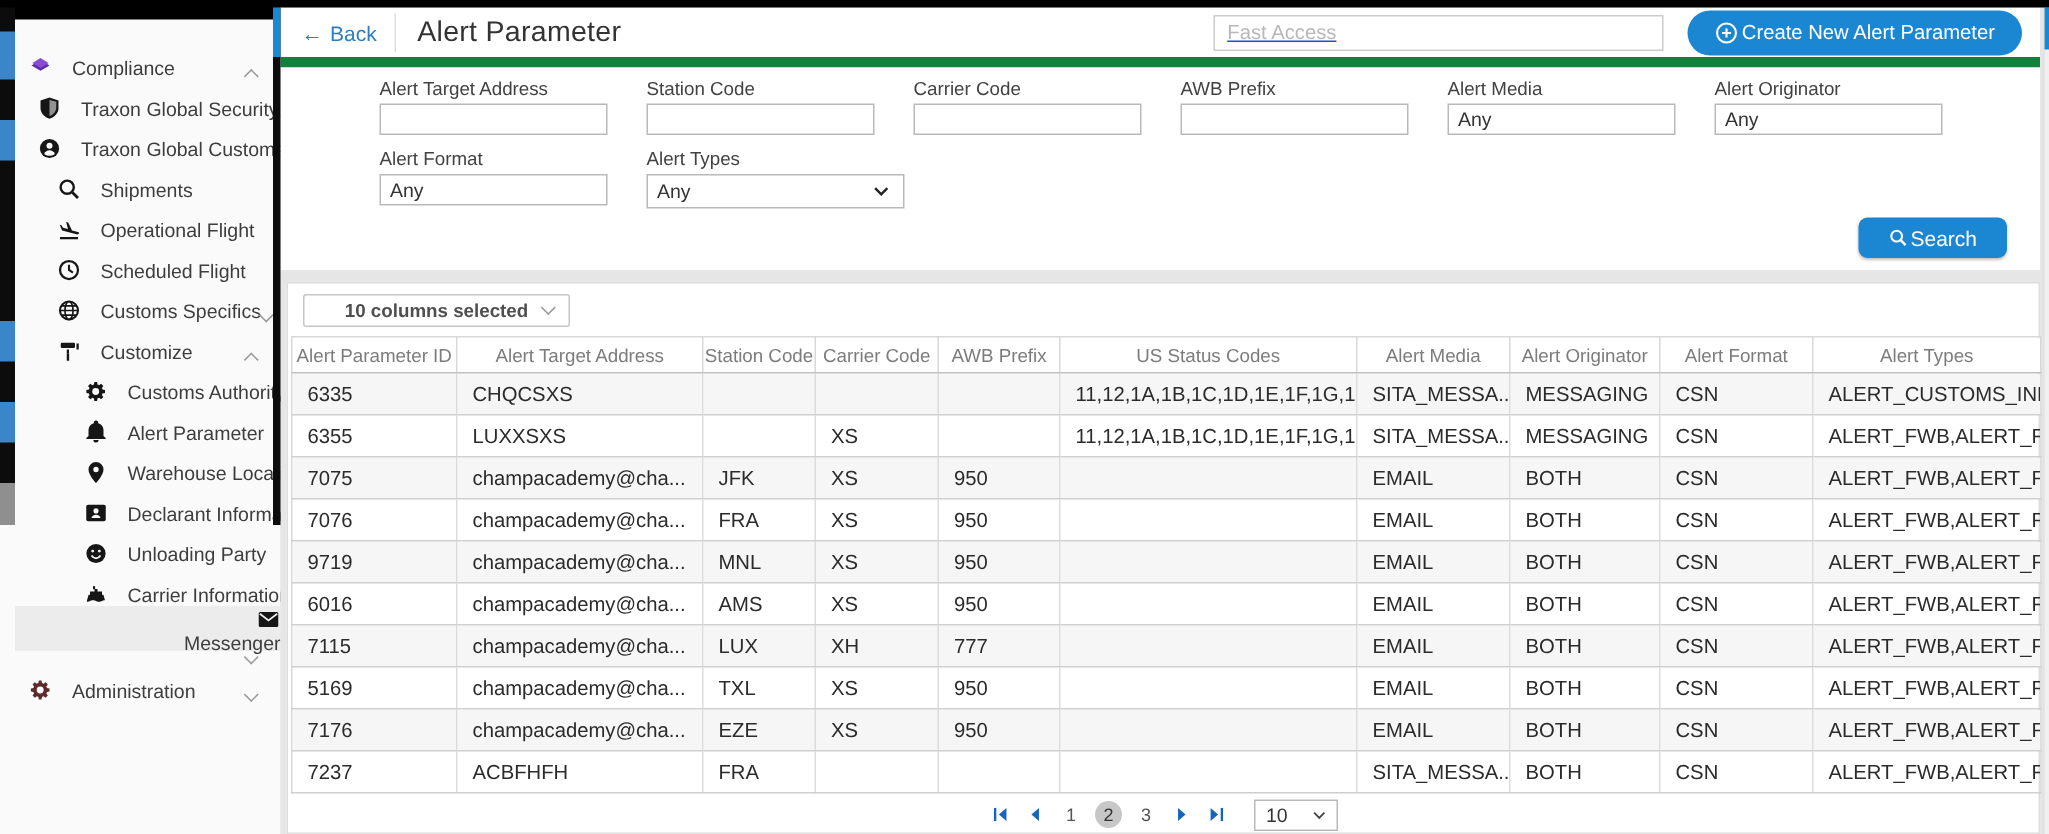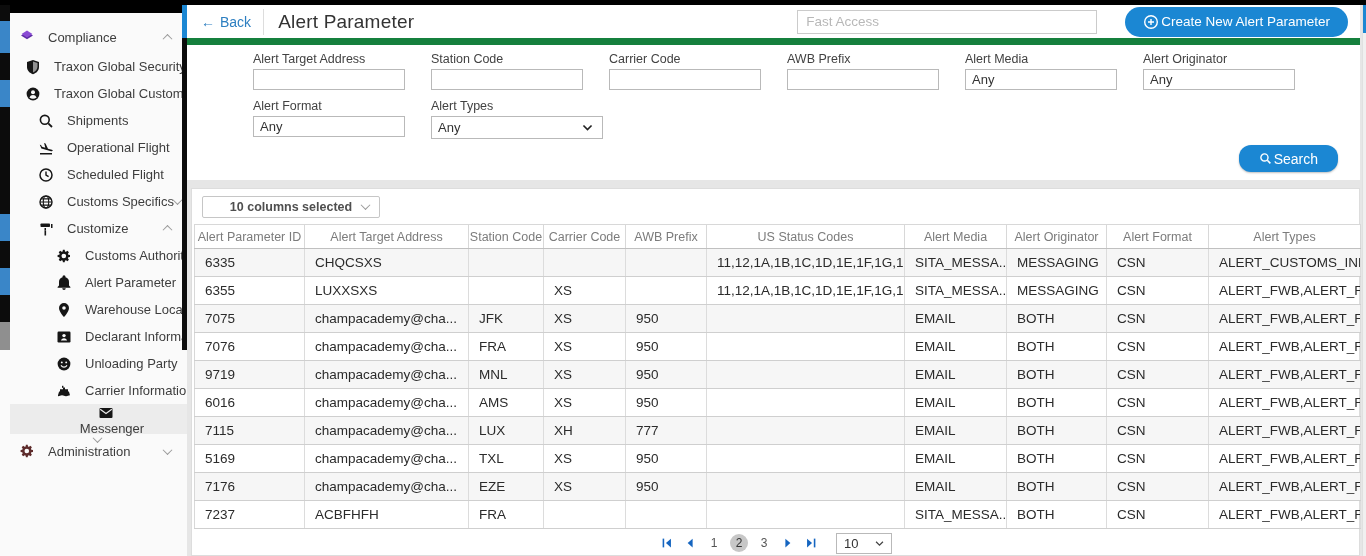--- a/index.html
+++ b/index.html
@@ -12,21 +12,21 @@
 
   
   .sidebar { position:relative; width:187px; height:556px; background:#fafafa; flex:0 0 187px; }
   .sidebar-topband { position:absolute; left:0; top:0; width:182px; height:13px; background:#000; }
   .rail { position:absolute; left:0; top:0; width:10px; height:350px; background:#0c0c0c; z-index:5; }
   .rail-seg { position:absolute; left:0; width:10px; background:#3a86c8; }
   .rail-seg.gray { background:#8f8f8f; }
   .divider { position:absolute; left:182px; top:5px; width:5px; height:345px; background:#0c0c0c; z-index:6; }
   .divider-thumb { position:absolute; left:0; top:0; width:5px; height:33px; background:#1b87d3; }
   .nav { position:absolute; left:10px; top:13px; right:0; padding-top:8px; }
-  .nav-item { display:flex; align-items:center; height:27px; cursor:pointer; color:#3d3d3d; font-size:13px; }
+  .nav-item { display:flex; align-items:flex-end; height:27px; cursor:pointer; color:#3d3d3d; font-size:13px; }
   .nav-item .ic { width:17px; height:17px; display:inline-flex; align-items:center; justify-content:center; color:#161616; flex:0 0 17px; }
   .nav-item .ic svg { width:16px; height:16px; display:block; }
   .nav-item .lbl { margin-left:13px; white-space:nowrap; }
   .nav-item.lvl0 { height:32px; padding-left:8px; }
   .nav-item.lvl1 { padding-left:14px; }
   .nav-item.lvl2 { padding-left:27px; }
   .nav-item.lvl3 { padding-left:45px; }
   .nav-item.hl   { background:#ececec; height:30px;flex-direction:column; }
   .nav-item.big  { height:34px; }
   .caret { width:7px; height:7px; border-right:1.6px solid #9a9a9a; border-bottom:1.6px solid #9a9a9a; flex:0 0 7px; }
@@ -38,37 +38,37 @@
   
   .main { position:relative; margin-left:0; width:1175px; flex:1; background:#e6e6e6; padding-right:6px; }
   .main-header { height:40px; margin-top:5px; background:#fff; border-bottom:7px solid #15803d;
     display:flex; align-items:center; padding-left:14px; }
   .back { display:flex; align-items:center; color:#2d7fc1; font-size:14px; cursor:pointer; text-decoration:none; }
   .back-arrow::before { content:"←"; margin-right:5px; font-size:14px; }
   .vsep { width:1px; height:26px; background:#ddd; margin:0 14px 0 12px; }
   .page-title { font-size:19px; font-weight:400; color:#333; letter-spacing:.2px; }
   .hdr-spacer { flex:1; }
   .fast-access { width:300px; height:24px; border:1px solid #cbcbcb; padding:0 8px; font-size:13.5px;
-    color:#1d4ed8; font-family:inherit; margin-right:28px; }
+    color:#1d4ed8; font-family:inherit; margin-right:16px;text-decoration:underline; }
   .fast-access::placeholder { color:#b8b8b8; }
   .create-btn { display:flex; align-items:center; gap:2px; height:30px; padding:0 18px; margin-right:12px;
     background:#1b87d3; color:#fff; border:none; border-radius:16px; font-size:13.5px; font-family:inherit; cursor:pointer; }
   .create-btn svg { width:16px; height:16px; }
 
   
   .filter-panel { background:#fff; height:135px; }
   .filter-grid { display:grid; grid-template-columns:repeat(6,178px); padding:7px 0 0 66px; row-gap:9px; }
   .f-label { font-size:12.5px; color:#424242; margin-bottom:3px; }
   .f-input { width:152px; height:21px; border:1px solid #b9b9b9; padding:0 6px; font-size:13px; color:#333; font-family:inherit; background:#fff; }
   .f-select { position:relative; width:172px; height:23px; border:1px solid #b9b9b9; display:flex; align-items:center;
     padding:0 6px; font-size:13px; color:#333; cursor:pointer; background:#fff; }
   .f-select svg { position:absolute; right:8px; width:13px; height:13px; }
   .search-row { display:flex; justify-content:flex-end; padding-right:22px; margin-top:6px; }
   .search-btn { display:flex; align-items:center; gap:2px; height:27px; padding:0 20px; background:#1b87d3; color:#fff;
-    border:none; border-radius:12px; font-size:14px; font-family:inherit; cursor:pointer; box-shadow:0 1px 2px rgba(0,0,0,.25); }
+    border:none; border-radius:6px; font-size:14px; font-family:inherit; cursor:pointer; box-shadow:0 1px 2px rgba(0,0,0,.25); }
   .search-btn svg { width:13px; height:13px; }
 
   
   .table-panel { background:#fff; margin:8px 0 0 4px; height:368px; border:1px solid #ddd; }
   .col-select { position:relative; width:178px; height:22px; border:1px solid #c6c6c6; border-radius:2px;
     margin:7px 0 6px 10px; display:flex; align-items:center; justify-content:center;
     font-size:12.5px; font-weight:bold; color:#4f4f4f; cursor:pointer; }
   .col-select .caret { position:absolute; right:10px; top:6px; }
   table { border-collapse:collapse; table-layout:fixed; width:1166px; margin-left:2px; }
   th { height:24px; font-size:12.5px; font-weight:400; color:#7c7c7c; text-align:center;

